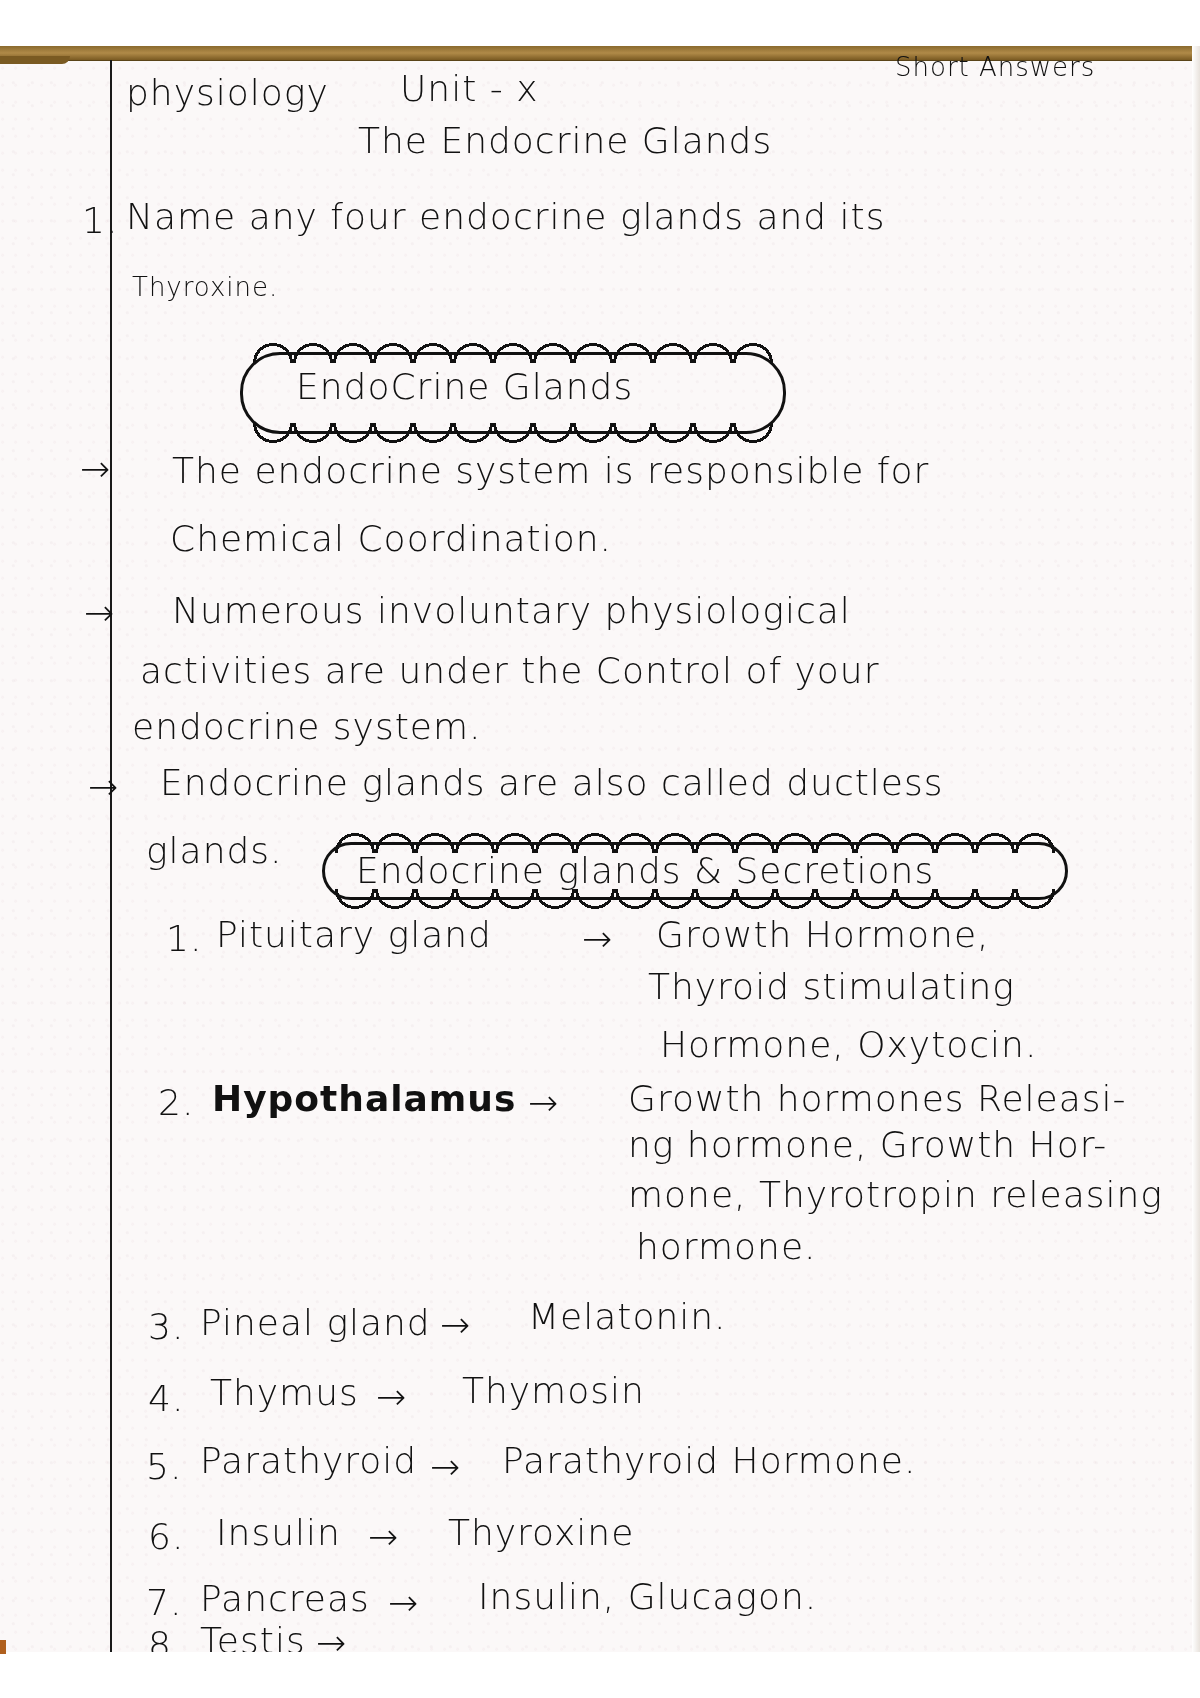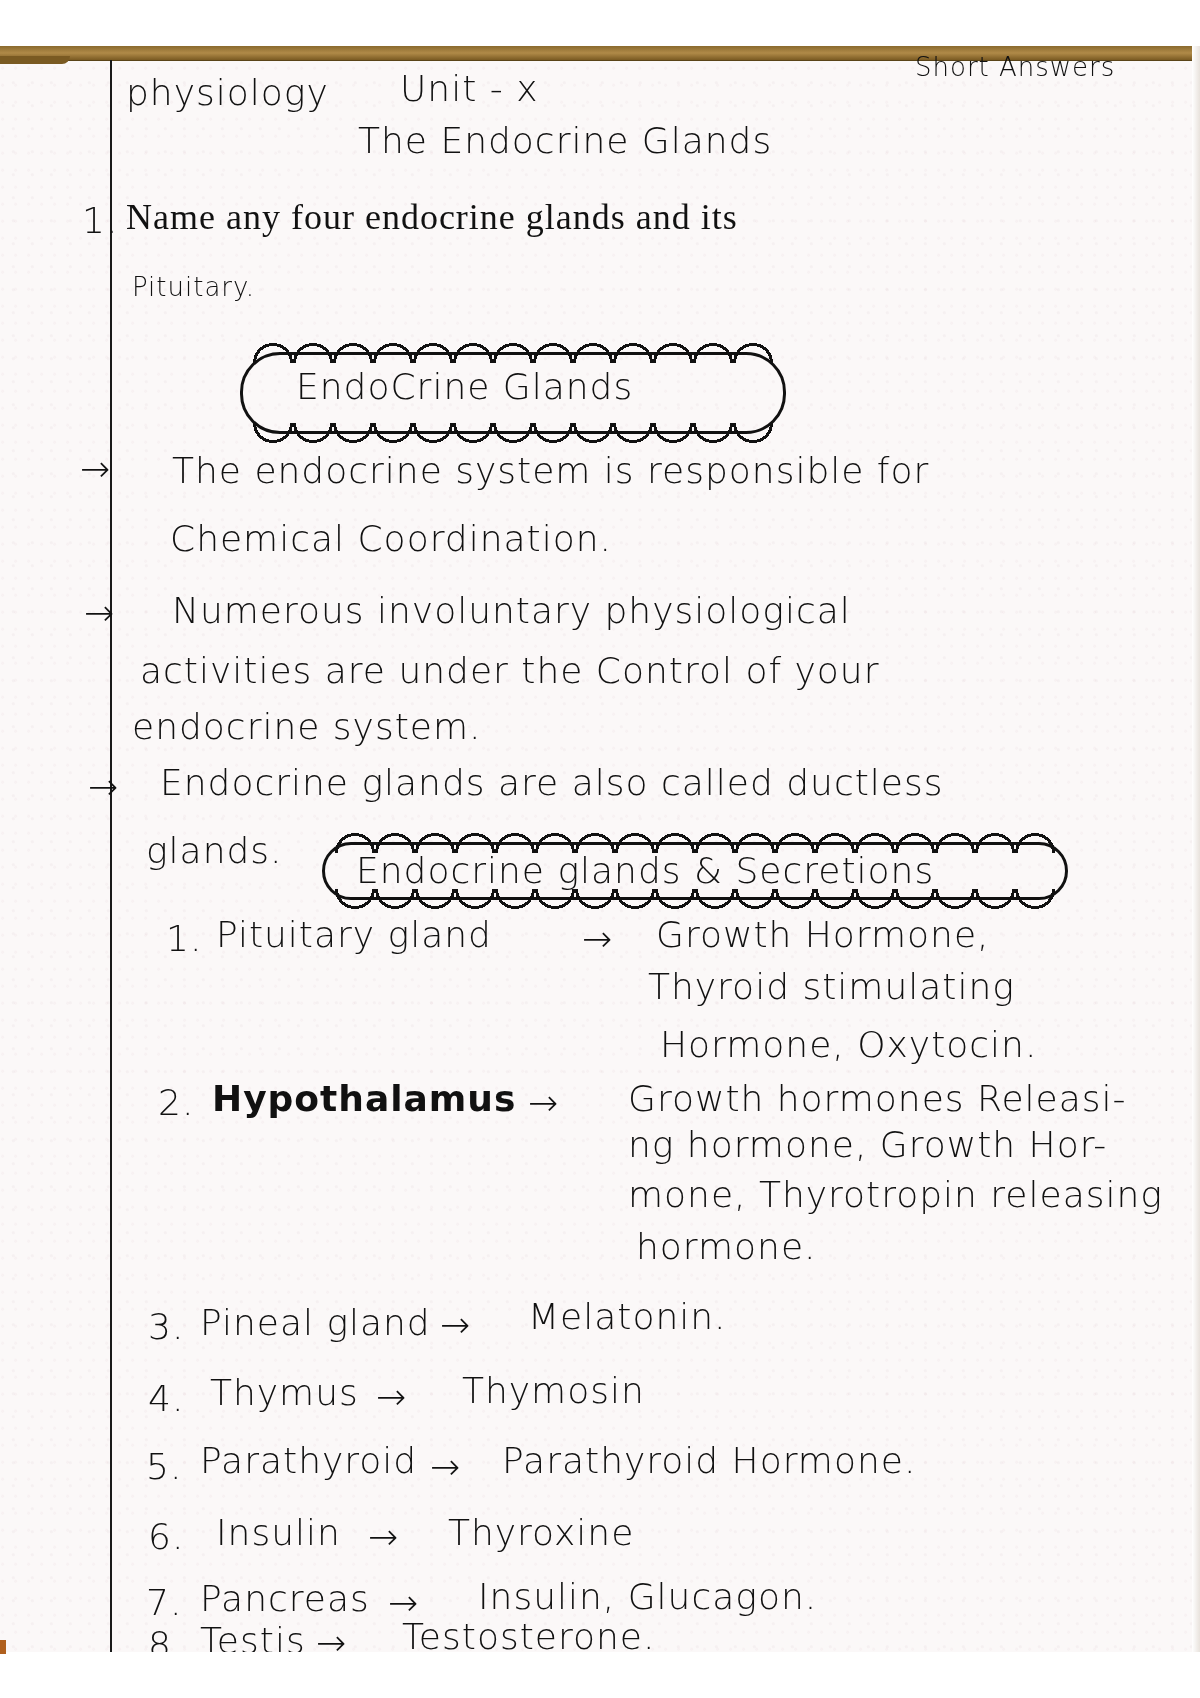--- a/index.html
+++ b/index.html
@@ -111,26 +111,26 @@
 
 <div class="page"></div>
 <div class="top-edge"></div>
 <div class="top-edge-tear"></div>
 <div class="right-edge"></div>
 <div class="left-edge-mark"></div>
 <div class="margin-line"></div>
 
 <div class="hw md" style="left:126px; top:72px;">physiology</div>
 <div class="hw md" style="left:400px; top:68px;">Unit - x</div>
-<div class="hw sm" style="left:895px; top:52px;margin-left:20px;">Short Answers</div>
+<div class="hw sm" style="left:895px; top:52px;">Short Answers</div>
 <div class="hw md" style="left:358px; top:120px;">The Endocrine Glands</div>
 
 <div class="hw md" style="left:82px; top:200px;">1.</div>
-<div class="hw md" style="left:126px; top:196px;font-family:Liberation Serif, serif;">Name any four endocrine glands and its</div>
-<div class="hw sm" style="left:132px; top:272px;">Pituitary.</div>
+<div class="hw md" style="left:126px; top:196px;">Name any four endocrine glands and its</div>
+<div class="hw sm" style="left:132px; top:272px;">Thyroxine.</div>
 
 <div class="cloud" style="left:240px; top:352px; width:540px; height:76px;"></div>
 <div class="hw lg" style="left:296px; top:366px;">EndoCrine Glands</div>
 
 <div class="hw md arrow" style="left:80px; top:448px;">→</div>
 <div class="hw md" style="left:172px; top:450px;">The endocrine system is responsible for</div>
 <div class="hw md" style="left:134px; top:518px;margin-left:36px;">Chemical Coordination.</div>
 
 <div class="hw md arrow" style="left:84px; top:592px;">→</div>
 <div class="hw md" style="left:172px; top:590px;">Numerous involuntary physiological</div>
@@ -181,14 +181,13 @@
 
 <div class="hw md" style="left:146px; top:1582px;">7.</div>
 <div class="hw md" style="left:200px; top:1578px;">Pancreas</div>
 <div class="hw md arrow" style="left:388px; top:1582px;">→</div>
 <div class="hw md" style="left:478px; top:1576px;">Insulin, Glucagon.</div>
 
 <div style="position:absolute; left:0; top:1620px; width:1200px; height:32px; overflow:hidden;">
   <div class="hw md" style="left:148px; top:4px;">8.</div>
   <div class="hw md" style="left:200px; top:0px;">Testis</div>
   <div class="hw md arrow" style="left:316px; top:2px;">→</div>
-  <div class="hw md" style="left:402px; top:-4px;">Testosterone.</div>
 </div>
 
 </body></html>

